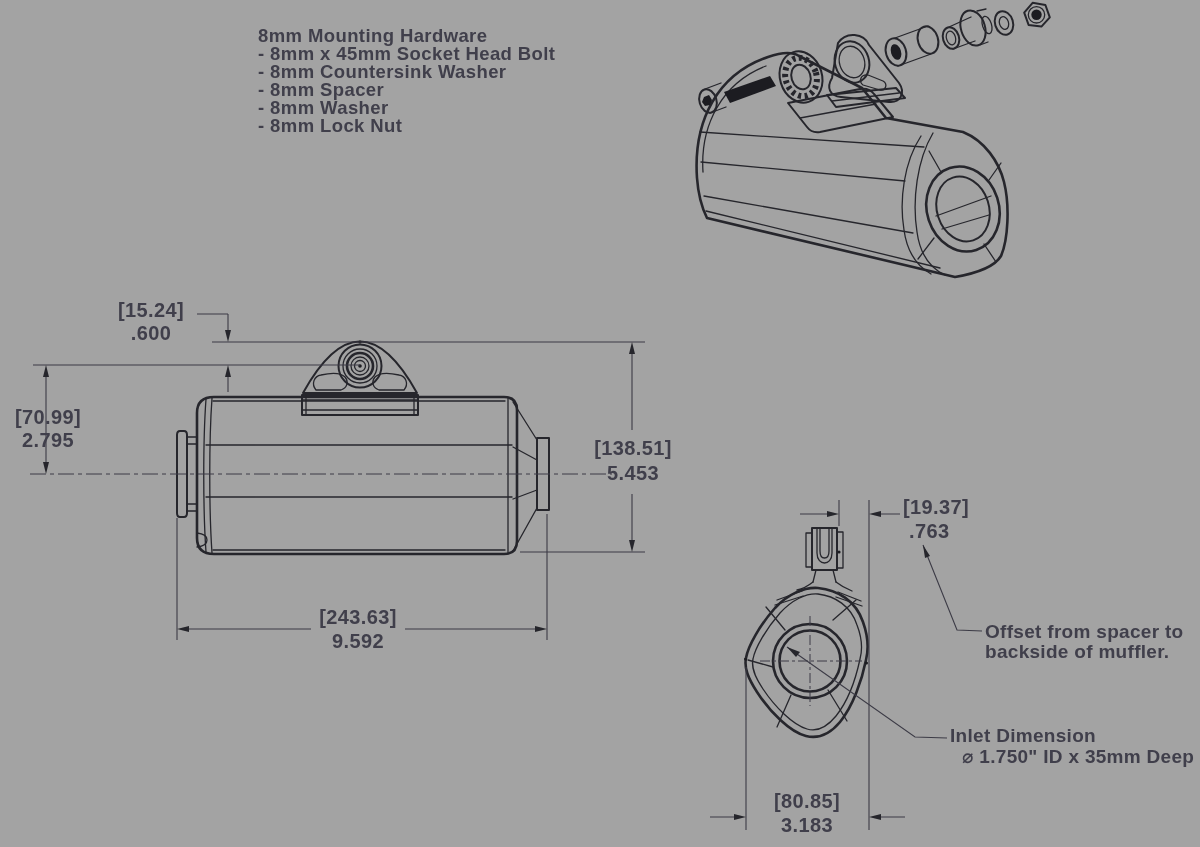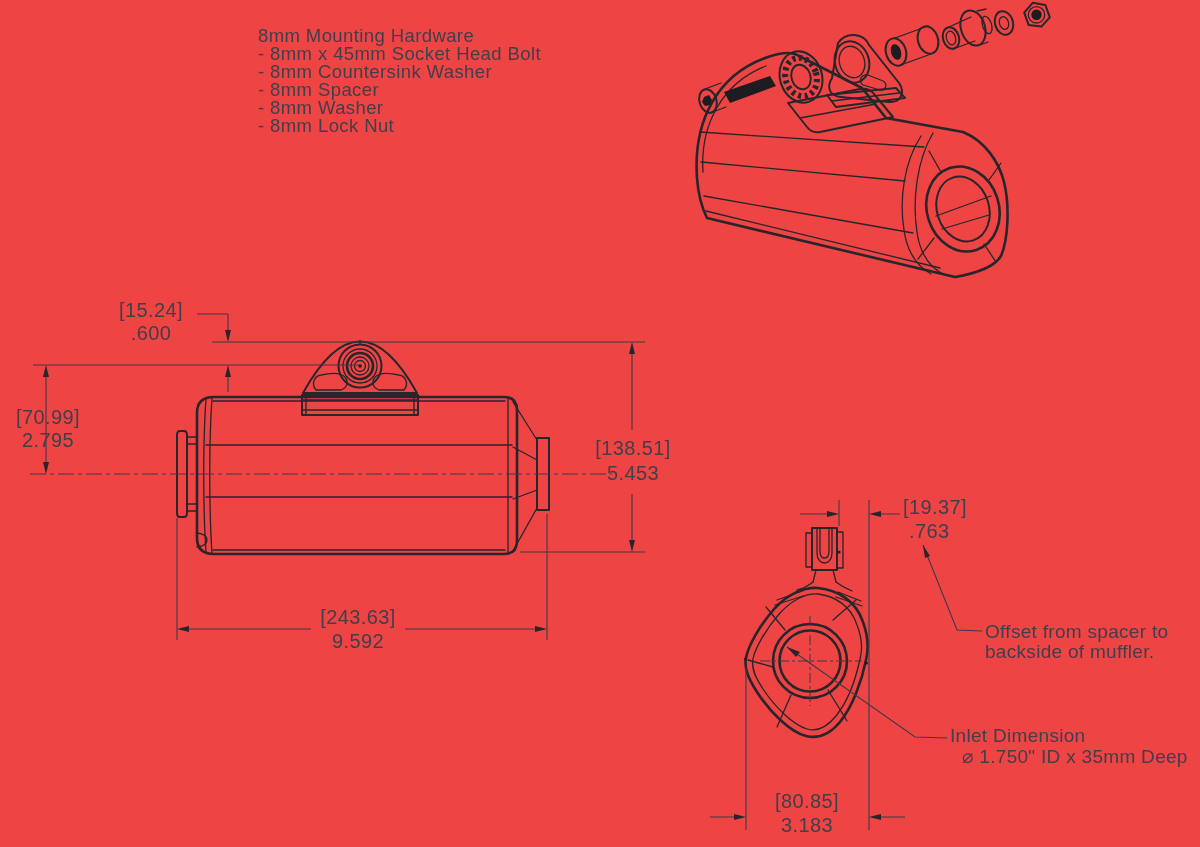--- a/index.html
+++ b/index.html
@@ -1,16 +1,16 @@
 <!DOCTYPE html>
 <html><head>
 <meta charset="utf-8">
 <style>
   html,body { margin:0; padding:0; background:#ffffff; }
-  .canvas { position:relative; width:1200px; height:847px; background:#ef4444; overflow:hidden; }
+  .canvas { position:relative; width:1200px; height:847px; background:#a3a3a3; overflow:hidden;font-weight:bold; }
   svg text { font-family:"Liberation Sans","DejaVu Sans",sans-serif; fill:#403f4b; }
   .hw   { font-size:18.5px; letter-spacing:0.4px; }
   .dim  { font-size:20px; letter-spacing:0.4px; }
   .note { font-size:19px; letter-spacing:0.3px; }
   .ln   { stroke:#26262c; fill:none; stroke-width:2;   stroke-linecap:round; stroke-linejoin:round; }
   .ln1  { stroke:#26262c; fill:none; stroke-width:1.3; stroke-linecap:round; stroke-linejoin:round; }
   .ln2  { stroke:#26262c; fill:none; stroke-width:2.6; stroke-linecap:round; stroke-linejoin:round; }
   .dln  { stroke:#3c3b46; fill:none; stroke-width:1.1; }
   .cl   { stroke:#3c3b46; fill:none; stroke-width:1;   stroke-dasharray:16 4 4 4; }
   .cl2  { stroke:#3c3b46; fill:none; stroke-width:1;   stroke-dasharray:10 3 3 3; }

